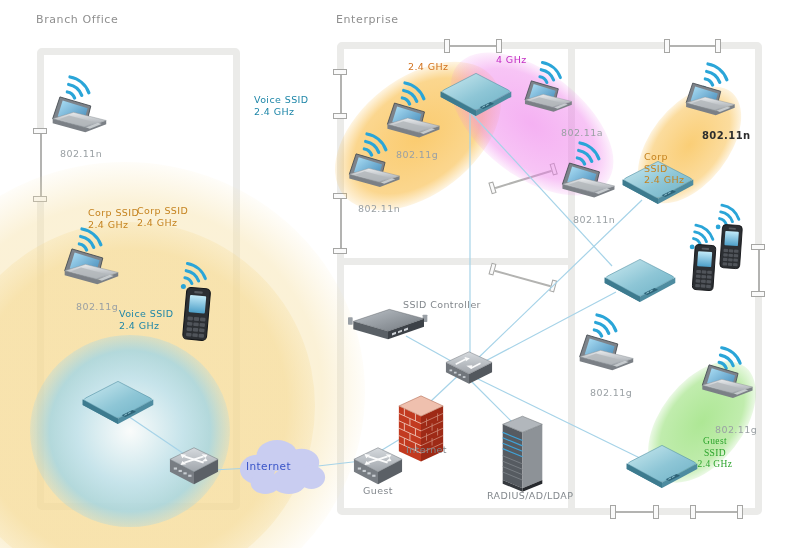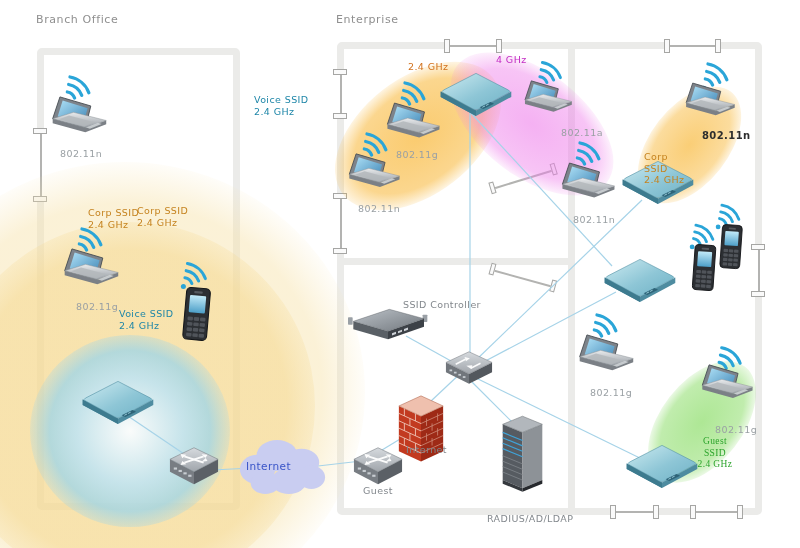--- a/index.html
+++ b/index.html
@@ -506,19 +506,19 @@
   <div class="lbl" style="left:561px;top:127px">802.11a</div>
   <div class="lbl" style="left:573px;top:214px">802.11n</div>
   <div class="lbl orange" style="left:644px;top:111px">Corp
 SSID
 2.4 GHz</div>
   <div class="lbl dark" style="left:702px;top:130px">802.11n</div>
   <div class="lbl dname" style="left:403px;top:299px">SSID Controller</div>
   <div class="lbl" style="left:590px;top:387px">802.11g</div>
   <div class="lbl dname" style="left:406px;top:444px">Internet</div>
   <div class="lbl dname" style="left:363px;top:485px">Guest</div>
-  <div class="lbl dname" style="left:487px;top:513px">RADIUS/AD/LDAP</div>
+  <div class="lbl dname" style="left:487px;top:490px">RADIUS/AD/LDAP</div>
   <div class="lbl" style="left:715px;top:424px">802.11g</div>
   <div class="lbl green" style="left:690px;top:436px;width:50px;text-align:center">Guest
 SSID
 2.4 GHz</div>
 
 </div>
 
 </body></html>

